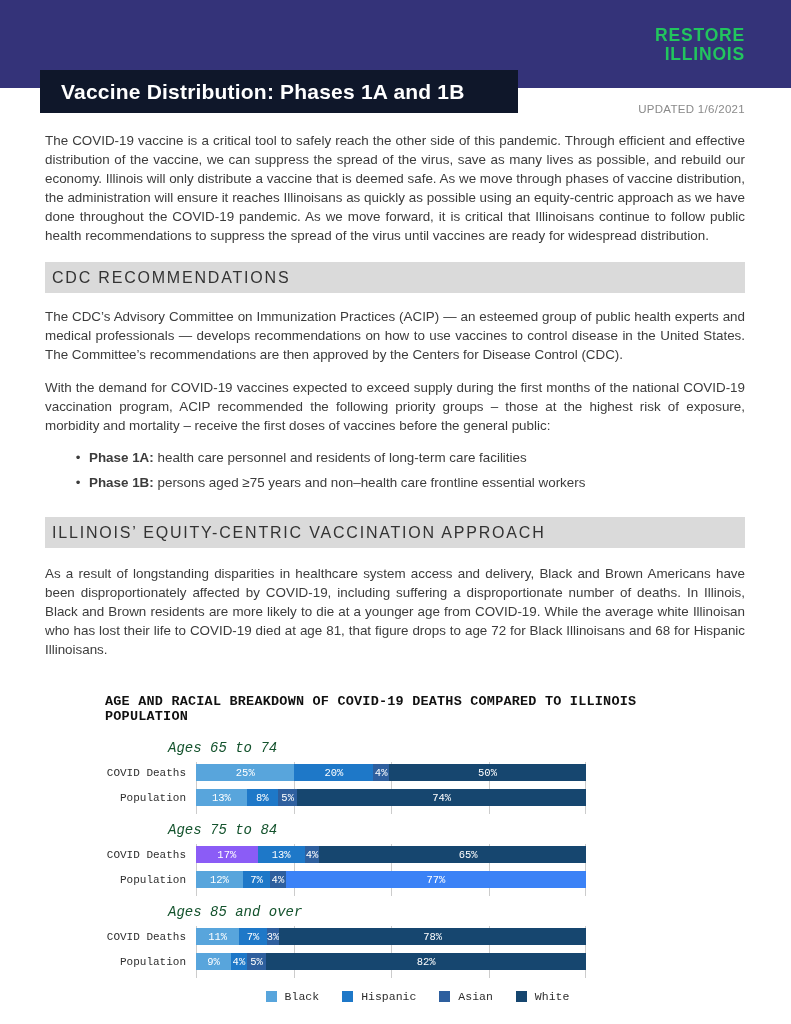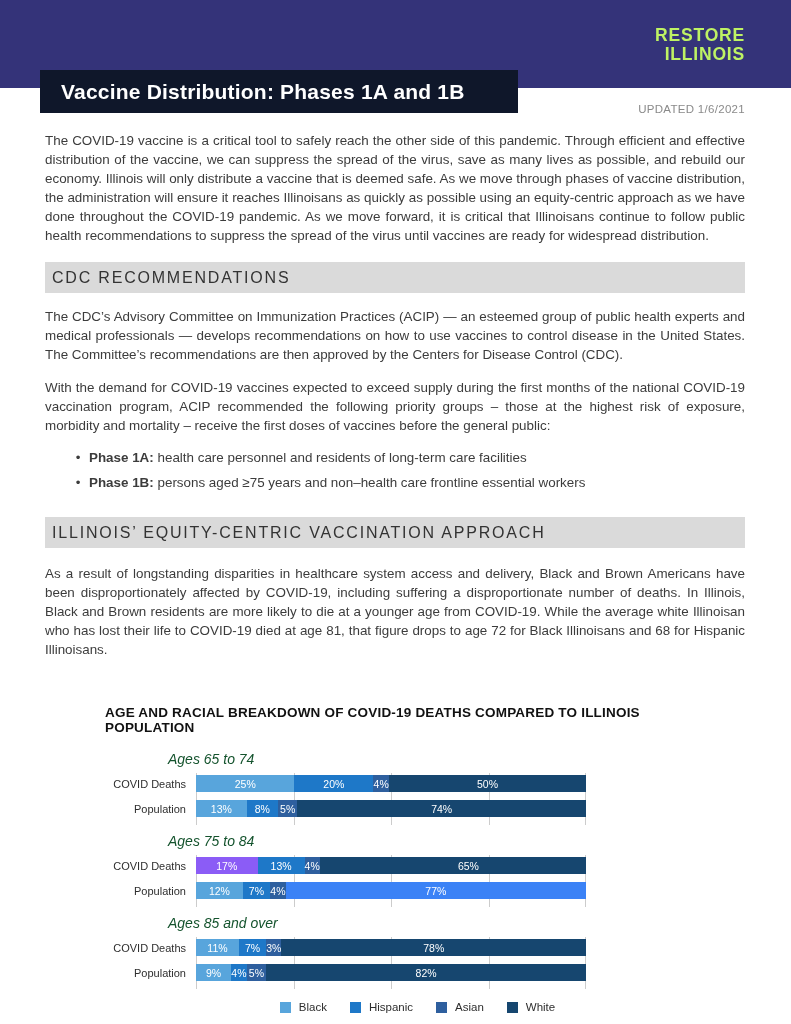--- a/index.html
+++ b/index.html
@@ -7,21 +7,21 @@
   body { font-family:"Liberation Sans", sans-serif; }
   .page {
     position:relative; width:791px; height:1024px; margin:0 auto;
     background:#ffffff; overflow:hidden;
   }
 
   
   .topband { position:absolute; top:0; left:0; width:791px; height:88px; background:#343379; }
   .logo {
     position:absolute; top:26px; right:46px; text-align:right;
-    color:#bef264; font-weight:bold; font-size:17.5px; line-height:19px; letter-spacing:0.8px;margin-left:40px;
+    color:#22c55e; font-weight:bold; font-size:17.5px; line-height:19px; letter-spacing:0.8px;margin-left:40px;
   }
   .banner {
     position:absolute; top:70px; left:40px; width:478px; height:43px;
     background:#0f172a; display:flex; align-items:center; padding-left:21px;
   }
   .banner span { color:#ffffff; font-weight:bold; font-size:21px; letter-spacing:0.2px; }
   .updated {
     position:absolute; top:103px; right:46px;
     color:#8a8a8a; font-size:11.5px; letter-spacing:0.3px;
   }
@@ -38,21 +38,21 @@
   }
   .para { margin-top:14px; }
   .bullets { margin-top:13px; list-style:none; }
   .bullets li { display:flex; margin-top:6px; font-size:13.4px; line-height:19px; color:#3c3c3c; }
   .bullet-dot { width:22px; text-align:center; margin-left:22px; flex:0 0 auto; }
   .bullet-label { font-weight:bold; white-space:pre; }
   .heading-2 { margin-top:25px; }
   .para-tight { margin-top:16px; }
 
   
-  .chart { margin-top:46px; width:645px; }
+  .chart { margin-top:35px; width:645px;font-family:Liberation Mono, monospace; }
   .chart-title {
     margin-left:60px; font-size:13.5px; font-weight:bold; color:#111111; letter-spacing:0.2px;
   }
   .chart-group { margin-top:16px; }
   .group-title {
     margin-left:123px; font-style:italic; font-size:14px; color:#14532d; margin-bottom:8px;
   }
   .group-plot { position:relative; margin-left:151px; width:390px; }
   .gridline { position:absolute; top:-2px; bottom:-8px; width:1px; background:#cccccc; z-index:0; }
   .bar-row { position:relative; height:17px; margin-bottom:8px; z-index:1; }

